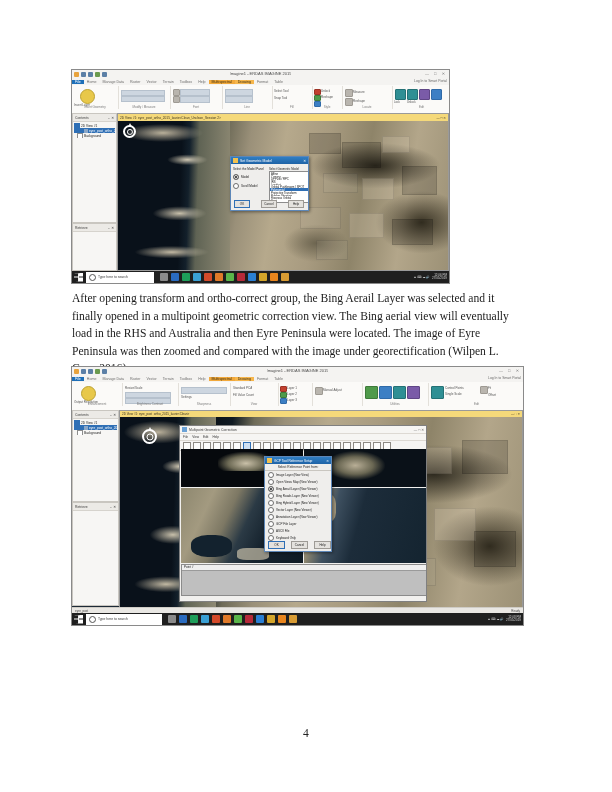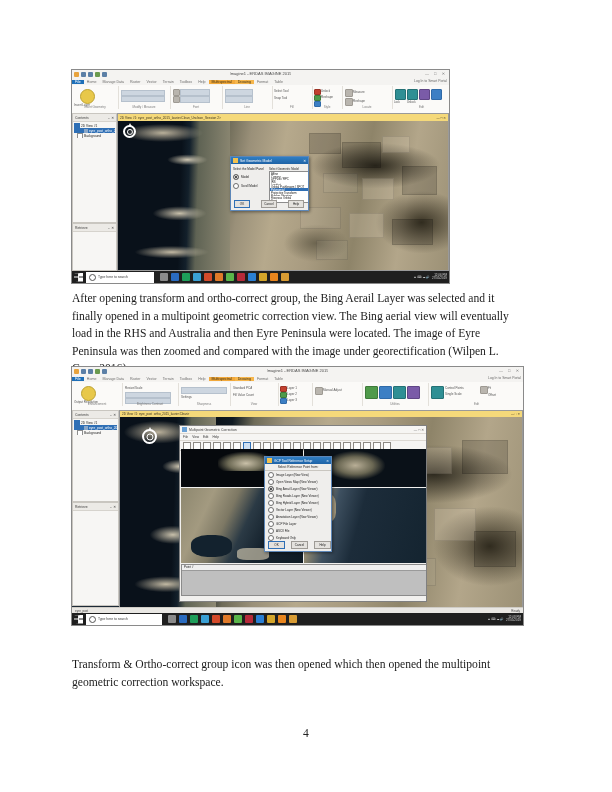--- a/index.html
+++ b/index.html
@@ -864,17 +864,16 @@
       <span class="tb-tray" style="font-size:3px;">
         <span>▲ ⌨ ☁ 🔊</span>
         <span class="tb-clock">
           <span style="display:block;">12:08 PM</span>
           <span style="display:block;">27/05/2019</span>
         </span>
       </span>
     </div>
   </div>
 
-  <div class="para" id="para2">Transform &amp; Ortho-correct group icon was then opened which then opened the multipoint geometric correction workspace.</div>
 
   <div class="page-number">4</div>
 
 </div>
 
 </body></html>

